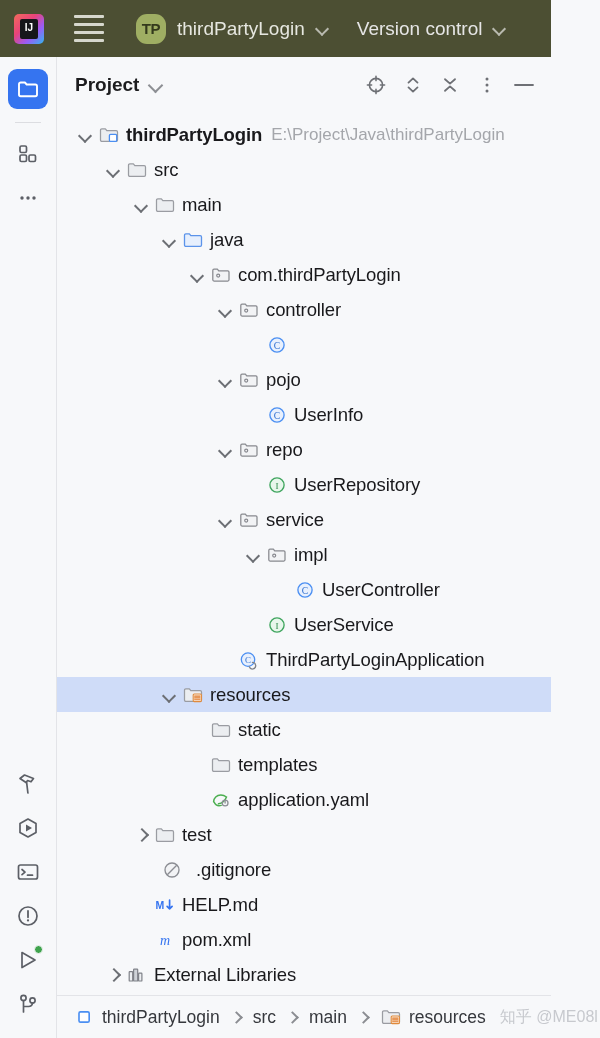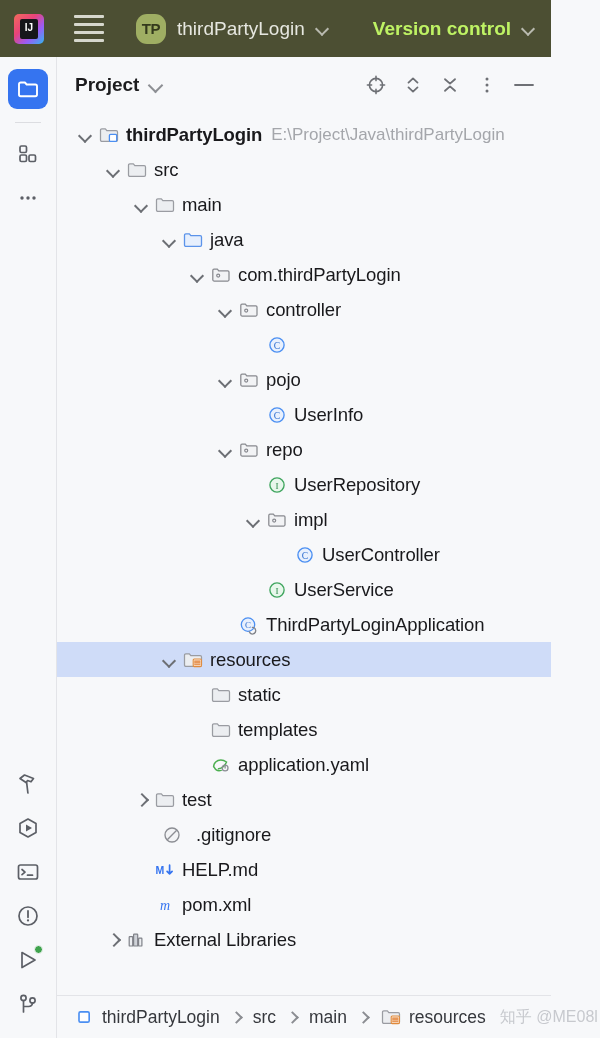--- a/index.html
+++ b/index.html
@@ -30,21 +30,21 @@
     justify-content:center; align-items:center; gap:5px; cursor:pointer; }
   .burger i { display:block; width:30px; height:3px; background:#d6d7cd; border-radius:1px; }
 
   .proj-badge { width:30px; height:30px; border-radius:11px; background:#9fae63; color:#33391c;
     font-size:15px; font-weight:bold; display:flex; align-items:center; justify-content:center;
     margin-left:24px; flex:0 0 30px; letter-spacing:-0.3px; }
   .proj-name { color:#e6e7e0; font-size:19px; margin-left:11px; white-space:nowrap; }
   .chev-sm { display:inline-block; width:13px; height:13px; margin-left:11px; position:relative; flex:0 0 13px;}
   .chev-sm::before { content:""; position:absolute; left:1px; top:2px; width:8px; height:8px;
     border-right:2px solid #b9bab0; border-bottom:2px solid #b9bab0; transform:rotate(45deg); }
-  .vc-name { color:#bef264; font-size:19px; margin-left:44px; white-space:nowrap;font-weight:bold; }
+  .vc-name { color:#e5e5e5; font-size:19px; margin-left:28px; white-space:nowrap; }
 
   
   .body-row { flex:1 1 auto; display:flex; min-height:0; }
 
   
   .rail { width:57px; flex:0 0 57px; background:#f7f8fa; border-right:1px solid #e3e4e8;
     display:flex; flex-direction:column; align-items:center; padding-top:12px; }
   .rail-btn { width:40px; height:40px; display:flex; align-items:center; justify-content:center;
     border-radius:9px; margin-bottom:4px; position:relative; cursor:pointer; }
   .rail-btn.active { background:#3574f0; }
@@ -317,20 +317,30 @@
           <div class="row" style="padding-left: 186px;">
             <span class="arrow "></span>
             <span class="ico">
               <svg width="22" height="20" viewBox="0 0 22 20">
                 <circle cx="11" cy="10" r="7.1" fill="#e8f7ec" stroke="#3fa55e" stroke-width="1.35"></circle>
                <text x="11" y="13.6" text-anchor="middle" font-family="Liberation Serif, serif" font-size="9.2" fill="#2e8a4a">I</text>
               </svg>
             </span>
             <span class="lbl">UserRepository</span>
           </div>
+          <div class="row" style="padding-left: 158px;">
+            <span class="arrow down"></span>
+            <span class="ico">
+              <svg width="22" height="20" viewBox="0 0 22 20">
+                <path d="M2.8 5.4a1.2 1.2 0 0 1 1.2-1.2h3.4l1.3 1.6h9.1a1.2 1.2 0 0 1 1.2 1.2v7.8a1.2 1.2 0 0 1-1.2 1.2H4a1.2 1.2 0 0 1-1.2-1.2z" fill="#f2f3f5" stroke="#88898f" stroke-width="1.25" stroke-linejoin="round"></path>
+               <circle cx="8.2" cy="10.6" r="1.5" fill="none" stroke="#88898f" stroke-width="1.2"></circle>
+              </svg>
+            </span>
+            <span class="lbl">service</span>
+          </div>
           <div class="row" style="padding-left: 186px;">
             <span class="arrow down"></span>
             <span class="ico">
               <svg width="22" height="20" viewBox="0 0 22 20">
                 <path d="M2.8 5.4a1.2 1.2 0 0 1 1.2-1.2h3.4l1.3 1.6h9.1a1.2 1.2 0 0 1 1.2 1.2v7.8a1.2 1.2 0 0 1-1.2 1.2H4a1.2 1.2 0 0 1-1.2-1.2z" fill="#f2f3f5" stroke="#88898f" stroke-width="1.25" stroke-linejoin="round"></path>
                <circle cx="8.2" cy="10.6" r="1.5" fill="none" stroke="#88898f" stroke-width="1.2"></circle>
               </svg>
             </span>
             <span class="lbl">impl</span>
           </div>

